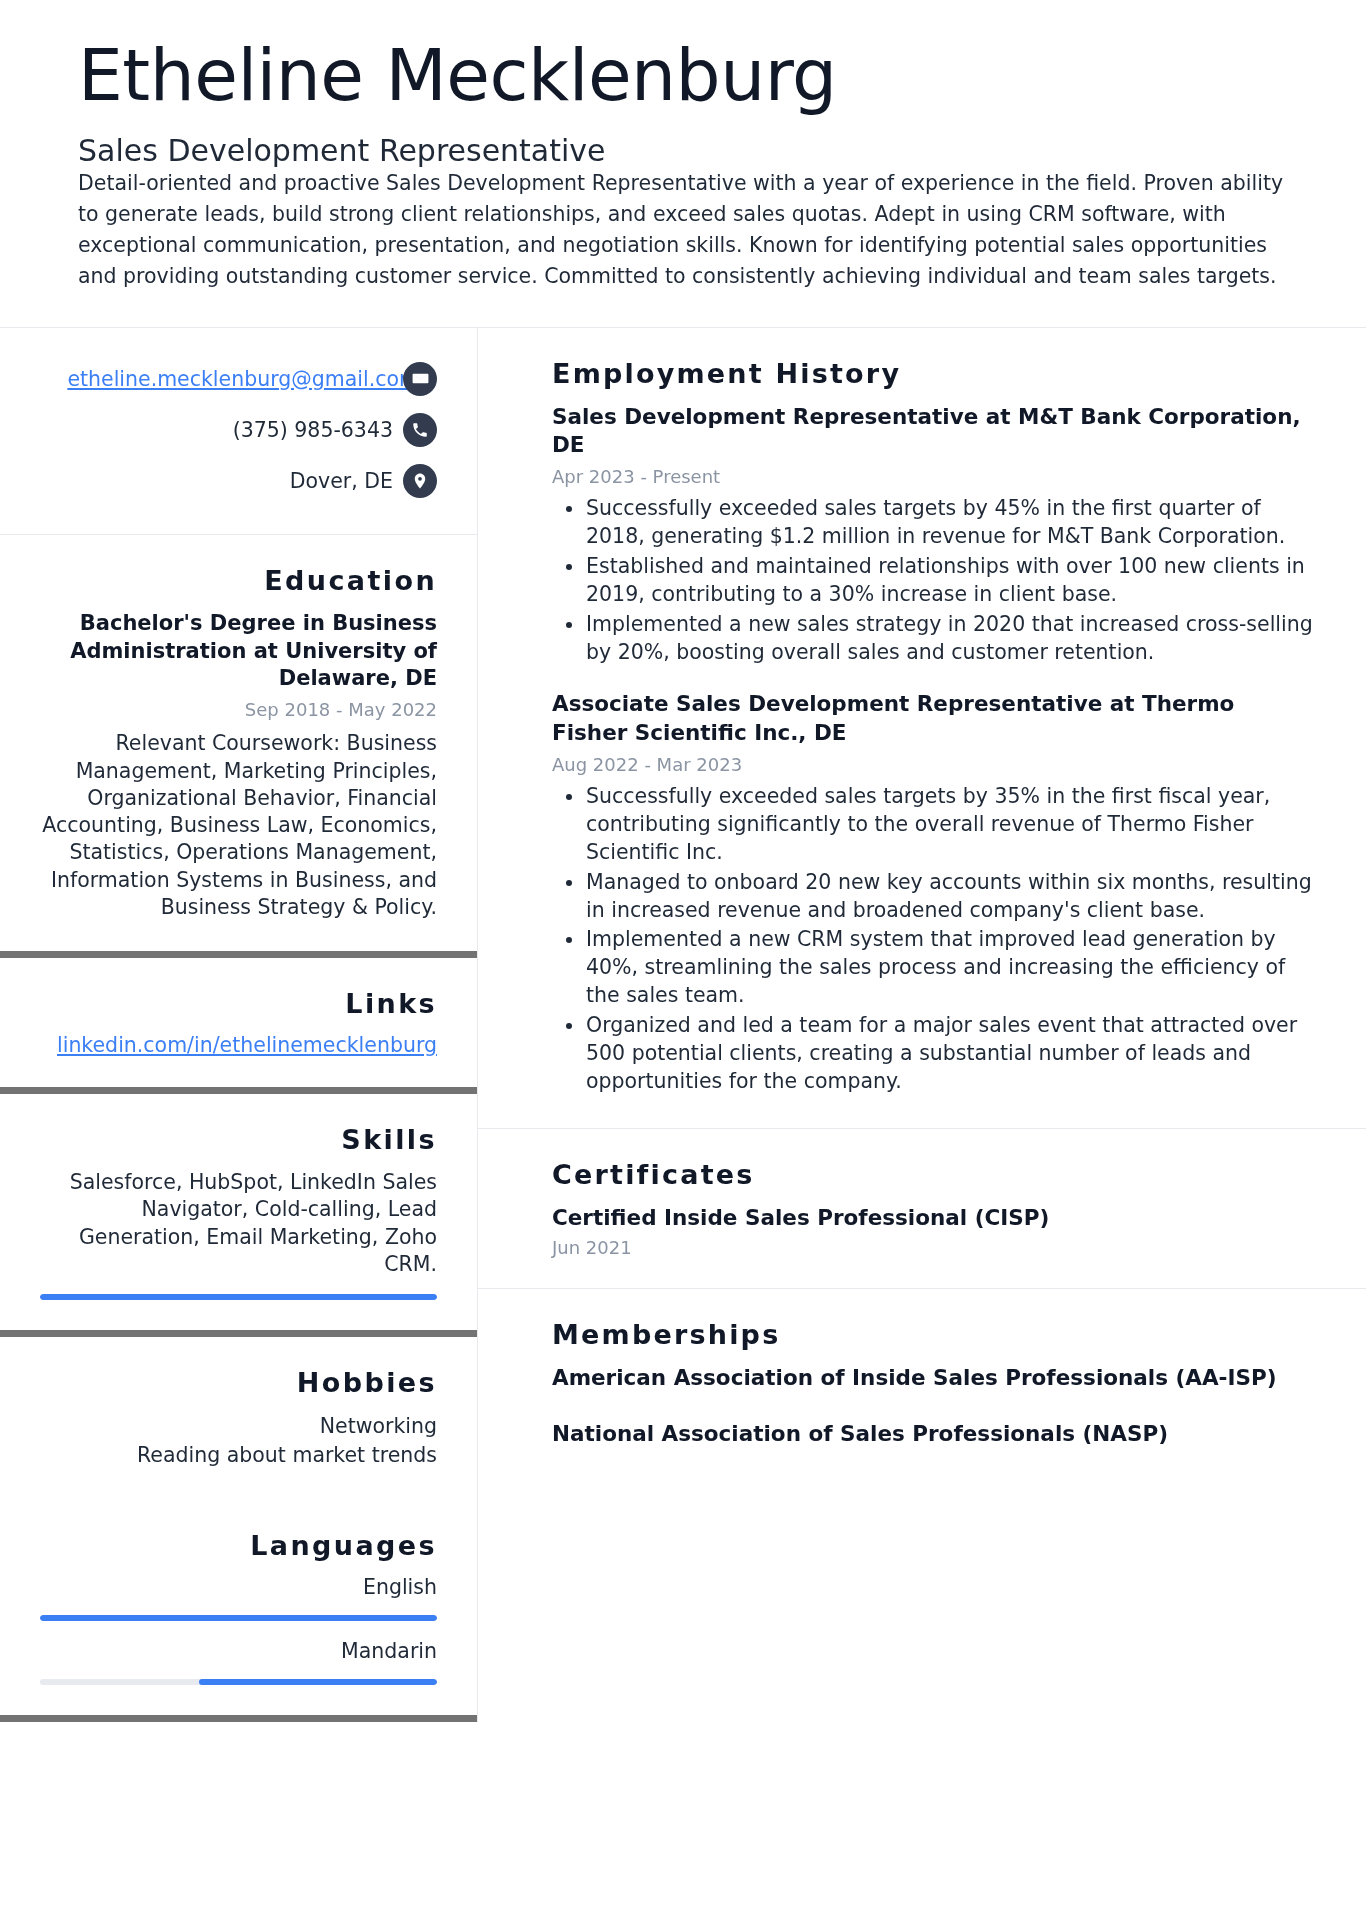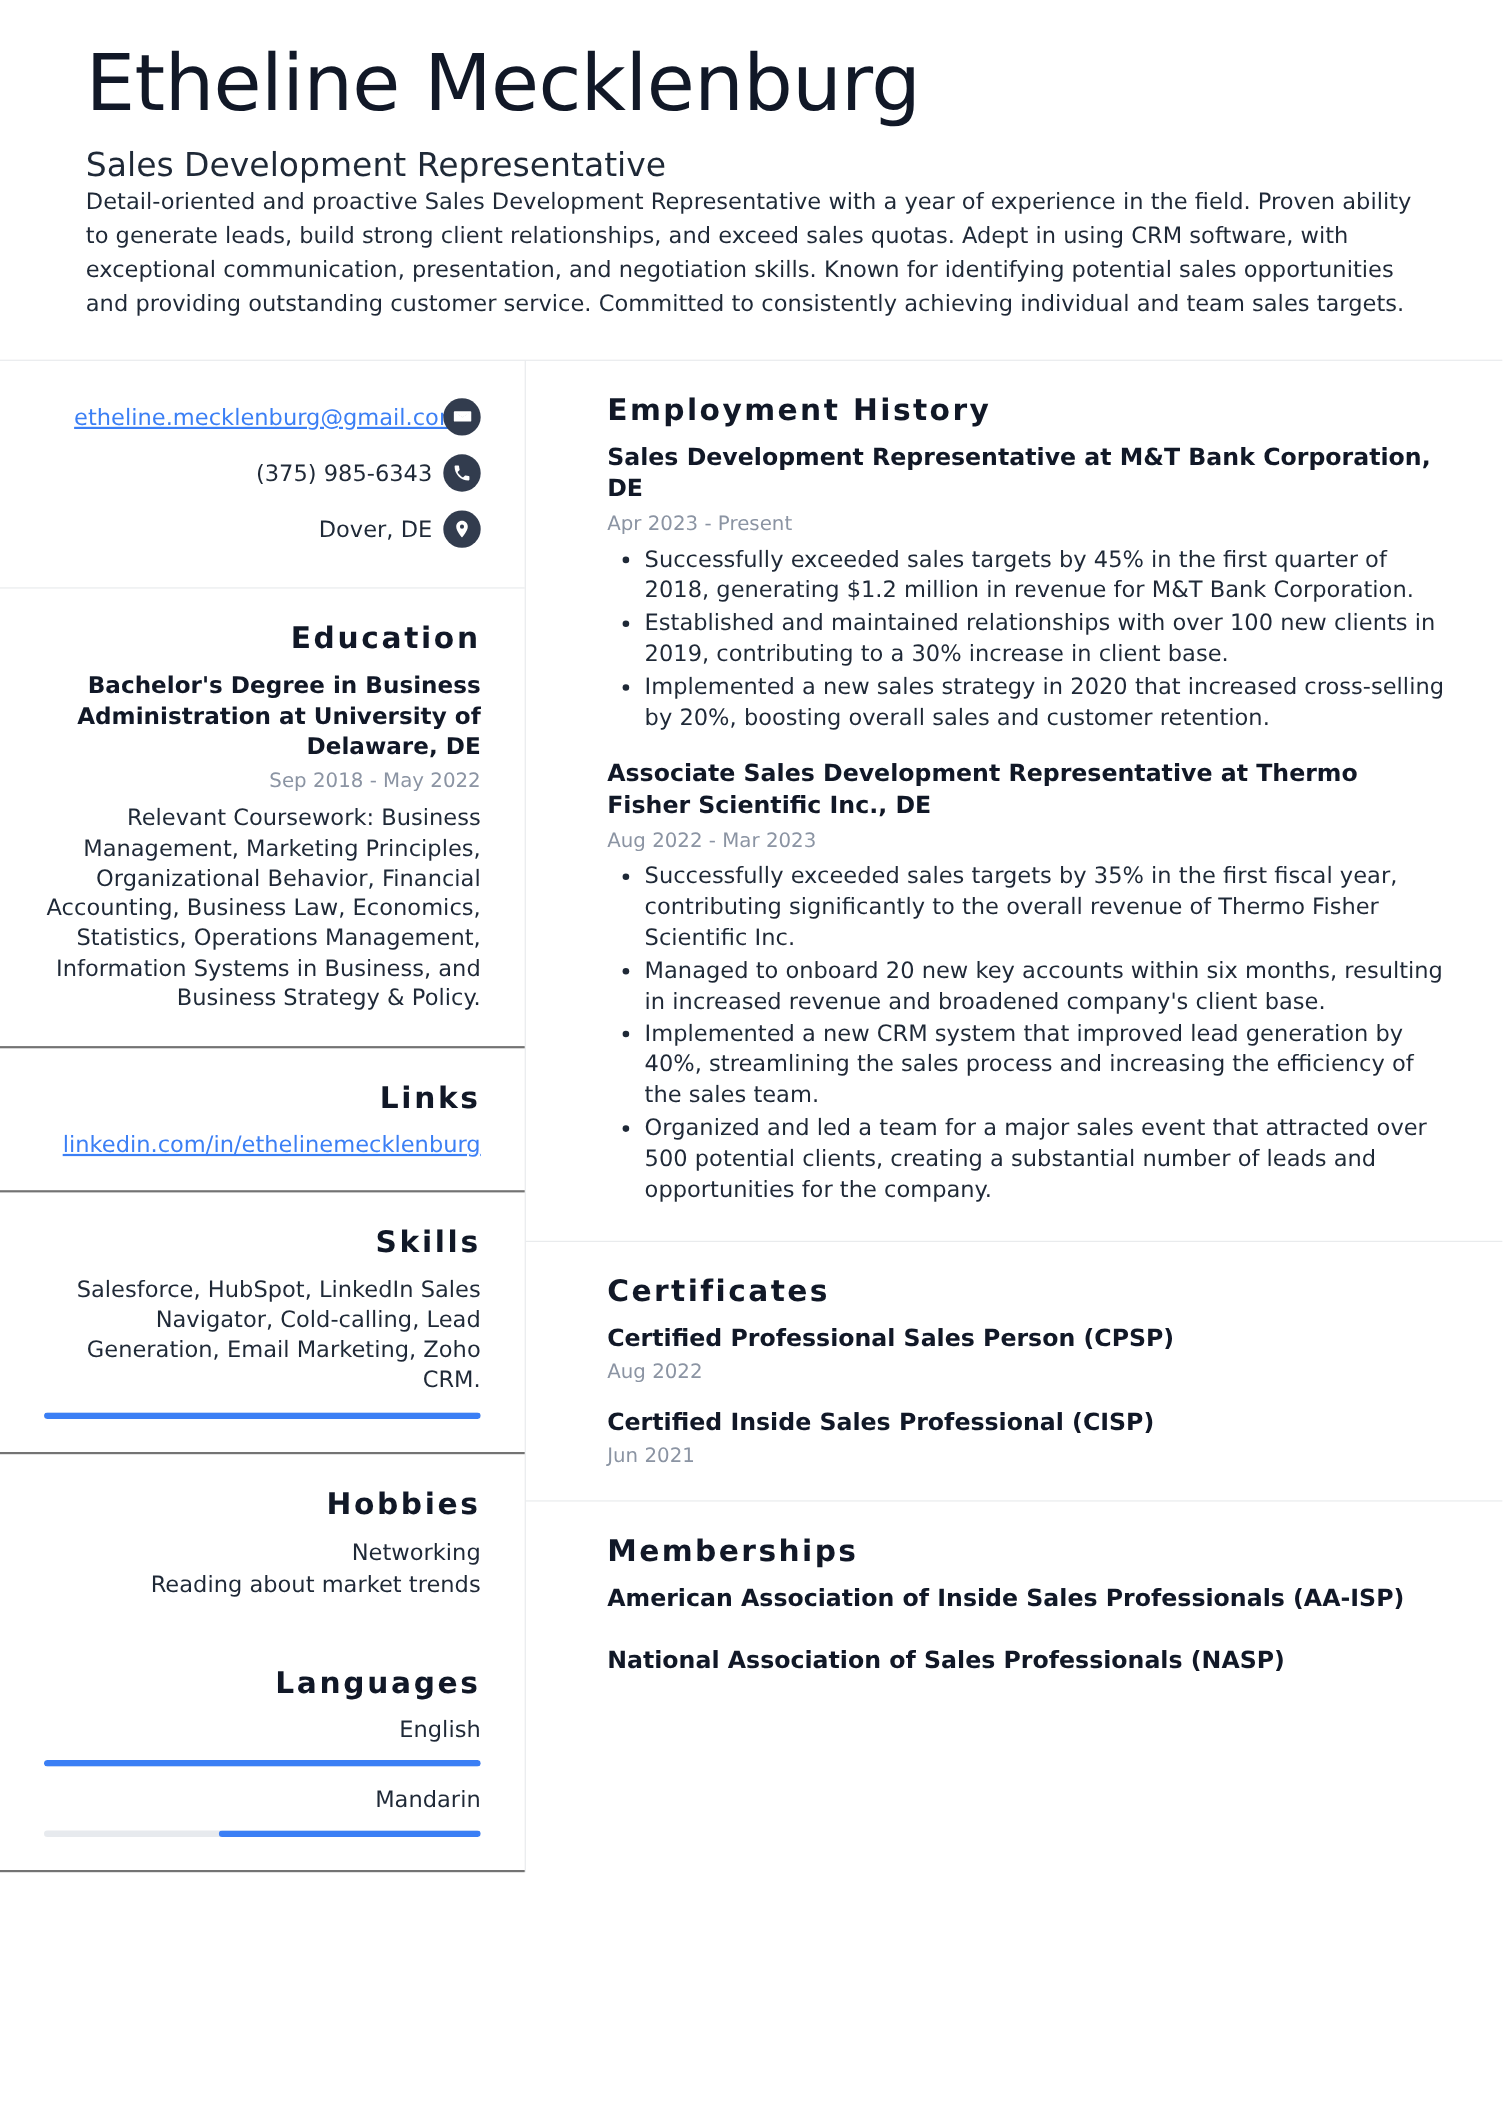--- a/index.html
+++ b/index.html
@@ -73,21 +73,21 @@
   }
 
   .col-right {
     flex: 1 1 auto;
     padding: 0 0 0 0;
   }
 
   
   .lblock {
     padding: 30px 40px 30px 40px;
-    border-bottom: 2px solid #737373;
+    border-bottom: 7px solid #737373;
     text-align: right;
   }
   .lblock.last { border-bottom: none; }
 
   .contact-block {
     padding: 34px 40px 36px 40px;
   }
 
   .contact-row {
     display: flex;
@@ -409,24 +409,20 @@
             <li>Managed to onboard 20 new key accounts within six months, resulting in increased revenue and broadened company's client base.</li>
             <li>Implemented a new CRM system that improved lead generation by 40%, streamlining the sales process and increasing the efficiency of the sales team.</li>
             <li>Organized and led a team for a major sales event that attracted over 500 potential clients, creating a substantial number of leads and opportunities for the company.</li>
           </ul>
         </div>
       </div>
 
       <div class="rblock">
         <div class="sec-head-right">Certificates</div>
         <div class="cert">
-          <div class="cert-name">Certified Professional Sales Person (CPSP)</div>
-          <div class="cert-date">Aug 2022</div>
-        </div>
-        <div class="cert">
           <div class="cert-name">Certified Inside Sales Professional (CISP)</div>
           <div class="cert-date">Jun 2021</div>
         </div>
       </div>
 
       <div class="rblock last">
         <div class="sec-head-right">Memberships</div>
         <div class="member-name">American Association of Inside Sales Professionals (AA-ISP)</div>
         <div class="member-name">National Association of Sales Professionals (NASP)</div>
       </div>

